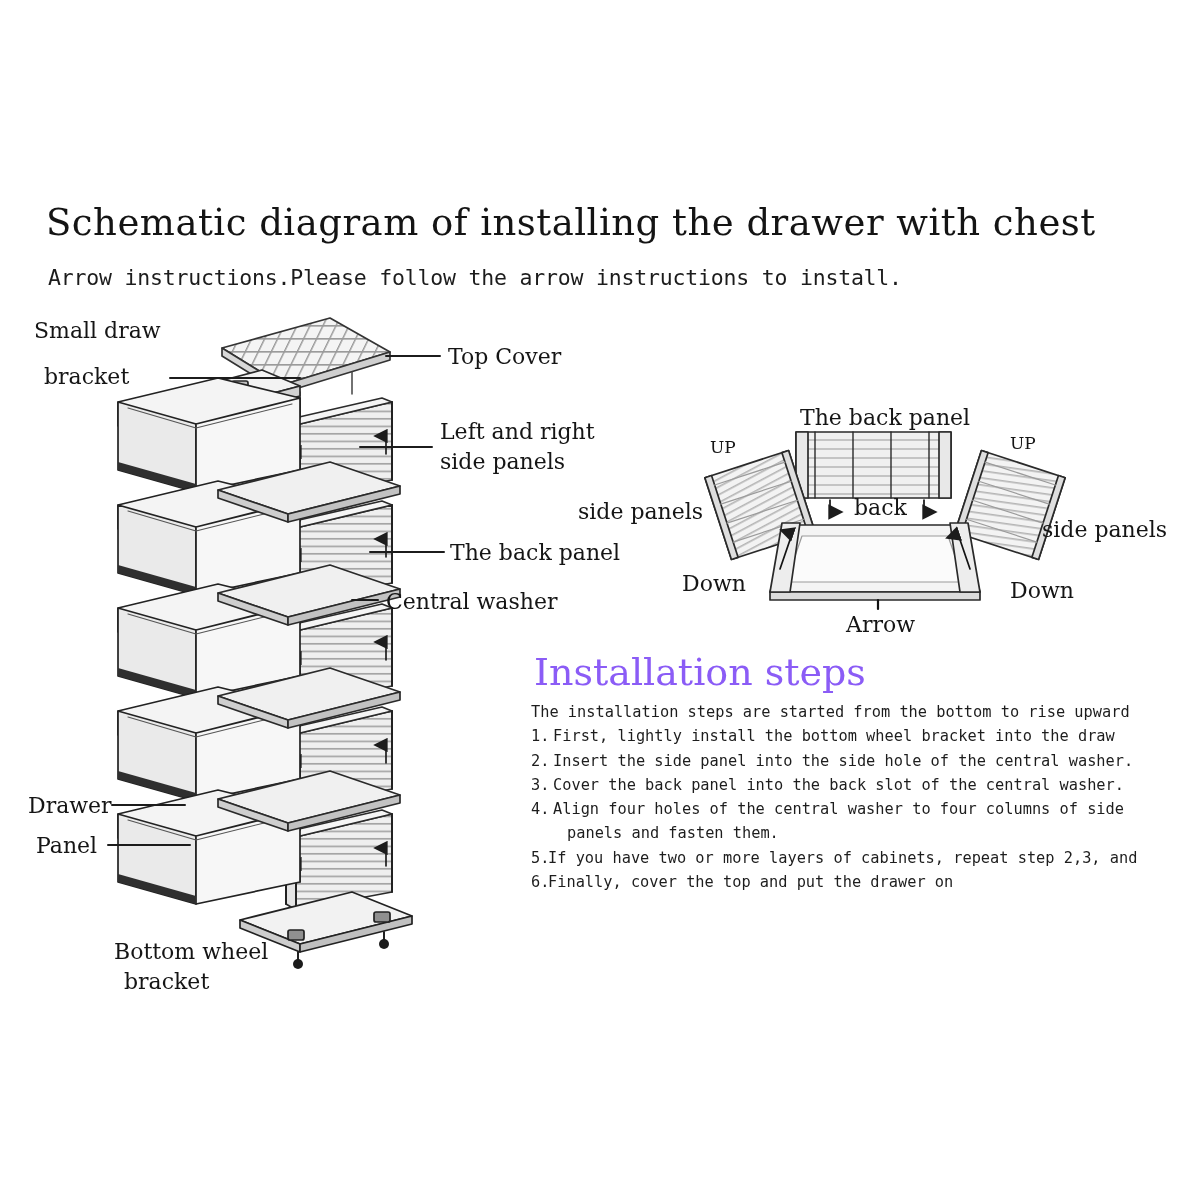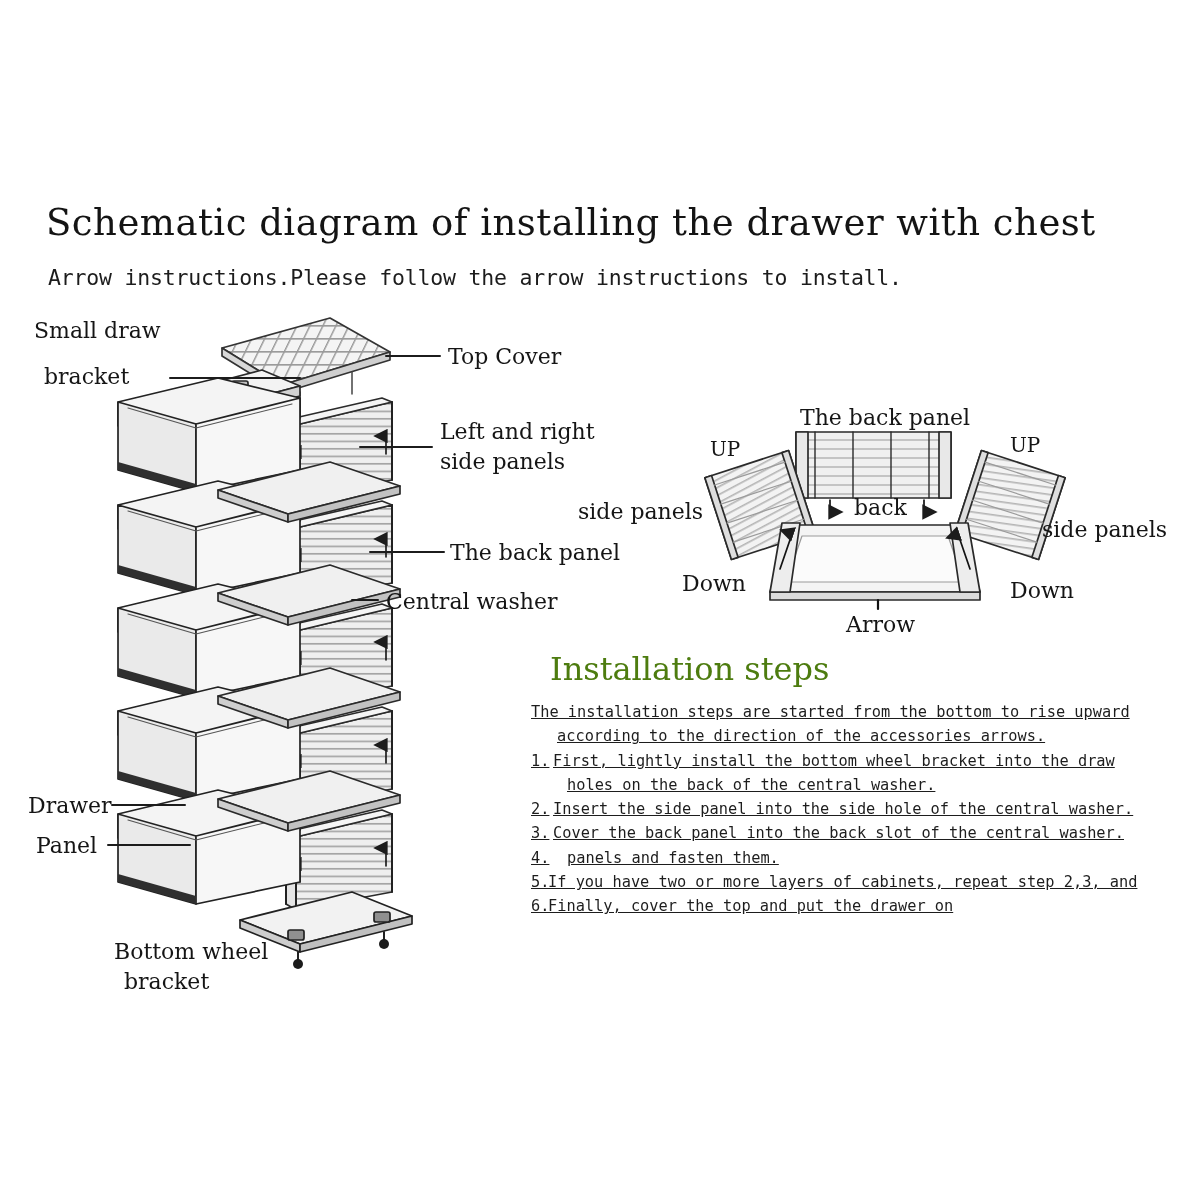--- a/index.html
+++ b/index.html
@@ -26,32 +26,32 @@
     font-size:21.5px; letter-spacing:-0.2px; white-space:nowrap;
     color:#1c1c1c;
   }
 
   
   .lbl{
     position:absolute;
     font-family:"DejaVu Serif", serif;
     font-size:22px; color:#151515; white-space:nowrap; line-height:1.25;
   }
-  .lbl.sm{font-size:20px;}
+  .lbl.sm{font-size:17px;}
 
   
   .steps-title{
-    position:absolute; left:550px; top:650px;
+    position:absolute; left:534px; top:650px;
     font-family:"DejaVu Serif", serif;
-    font-size:32px; color:#4d7c0f; white-space:nowrap;
+    font-size:38px; color:#8b5cf6; white-space:nowrap;
   }
   .steps{
     position:absolute; left:531px; top:700px; width:655px;
     font-family:"DejaVu Sans Mono","Liberation Mono", monospace;
-    font-size:15.3px; line-height:24.3px; color:#1d1d1d;text-decoration:underline;
+    font-size:15.3px; line-height:24.3px; color:#1d1d1d;
   }
   .steps .intro{margin:0 0 0 0;}
   .steps .intro .l2{display:block;padding-left:26px;}
   .steps ol{list-style:none;margin:0;padding:0;}
   .steps li{display:flex;align-items:flex-start;}
   .steps li .num{width:22px;flex:0 0 auto;}
   .steps li .txt{flex:1 1 auto;}
   .steps li .txt .cont{display:block;padding-left:14px;}
   .steps li.tight .num{width:17px;}
   .steps li.tight .txt .cont{padding-left:6px;}
@@ -296,45 +296,44 @@
   <div class="lbl" style="left:682px;  top:570px;">Down</div>
   <div class="lbl" style="left:1010px; top:577px;">Down</div>
 
   <div class="lbl" style="left:846px; top:611px;">Arrow</div>
 
   <div class="steps-title">Installation steps</div>
 
   <div class="steps">
     <div class="intro">
       <span>The installation steps are started from the bottom to rise upward</span>
-      <span class="l2">according to the direction of the accessories arrows.</span>
     </div>
     <ol>
       <li>
         <span class="num">1.</span>
         <span class="txt">
           <span>First, lightly install the bottom wheel bracket into the draw</span>
-          <span class="cont">holes on the back of the central washer.</span>
         </span>
       </li>
       <li>
         <span class="num">2.</span>
         <span class="txt">
           <span>Insert the side panel into the side hole of the central washer.</span>
         </span>
       </li>
       <li>
         <span class="num">3.</span>
         <span class="txt">
           <span>Cover the back panel into the back slot of the central washer.</span>
         </span>
       </li>
       <li>
         <span class="num">4.</span>
         <span class="txt">
+          <span>Align four holes of the central washer to four columns of side</span>
           <span class="cont">panels and fasten them.</span>
         </span>
       </li>
       <li class="tight">
         <span class="num">5.</span>
         <span class="txt">
           <span>If you have two or more layers of cabinets, repeat step 2,3, and</span>
         </span>
       </li>
       <li class="tight">

